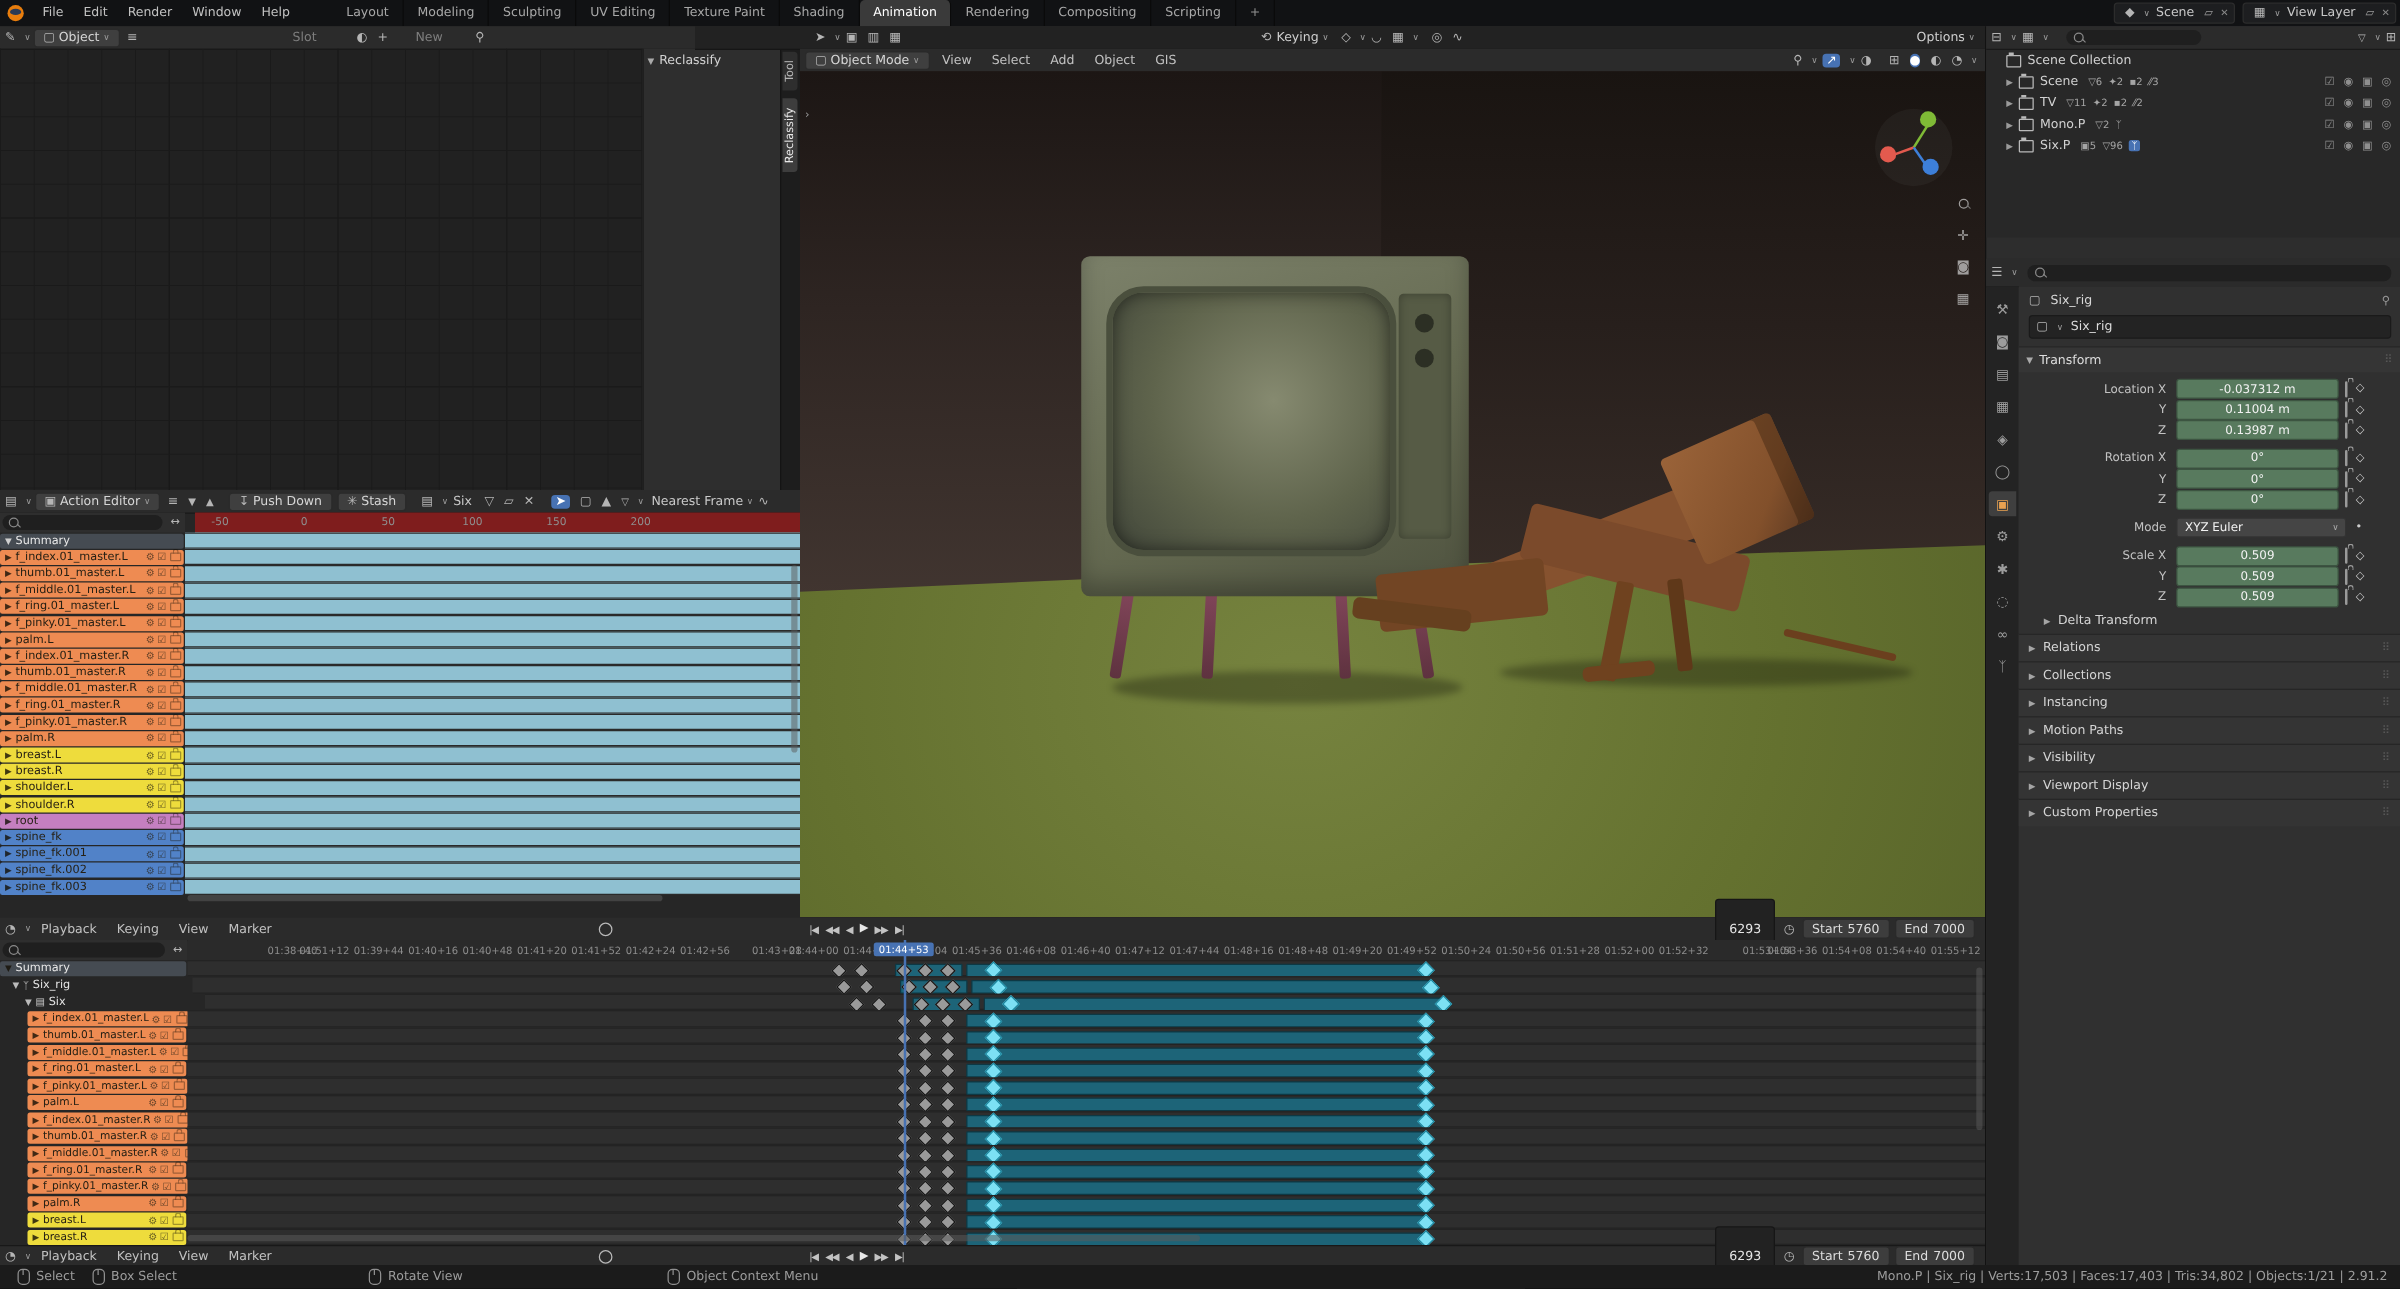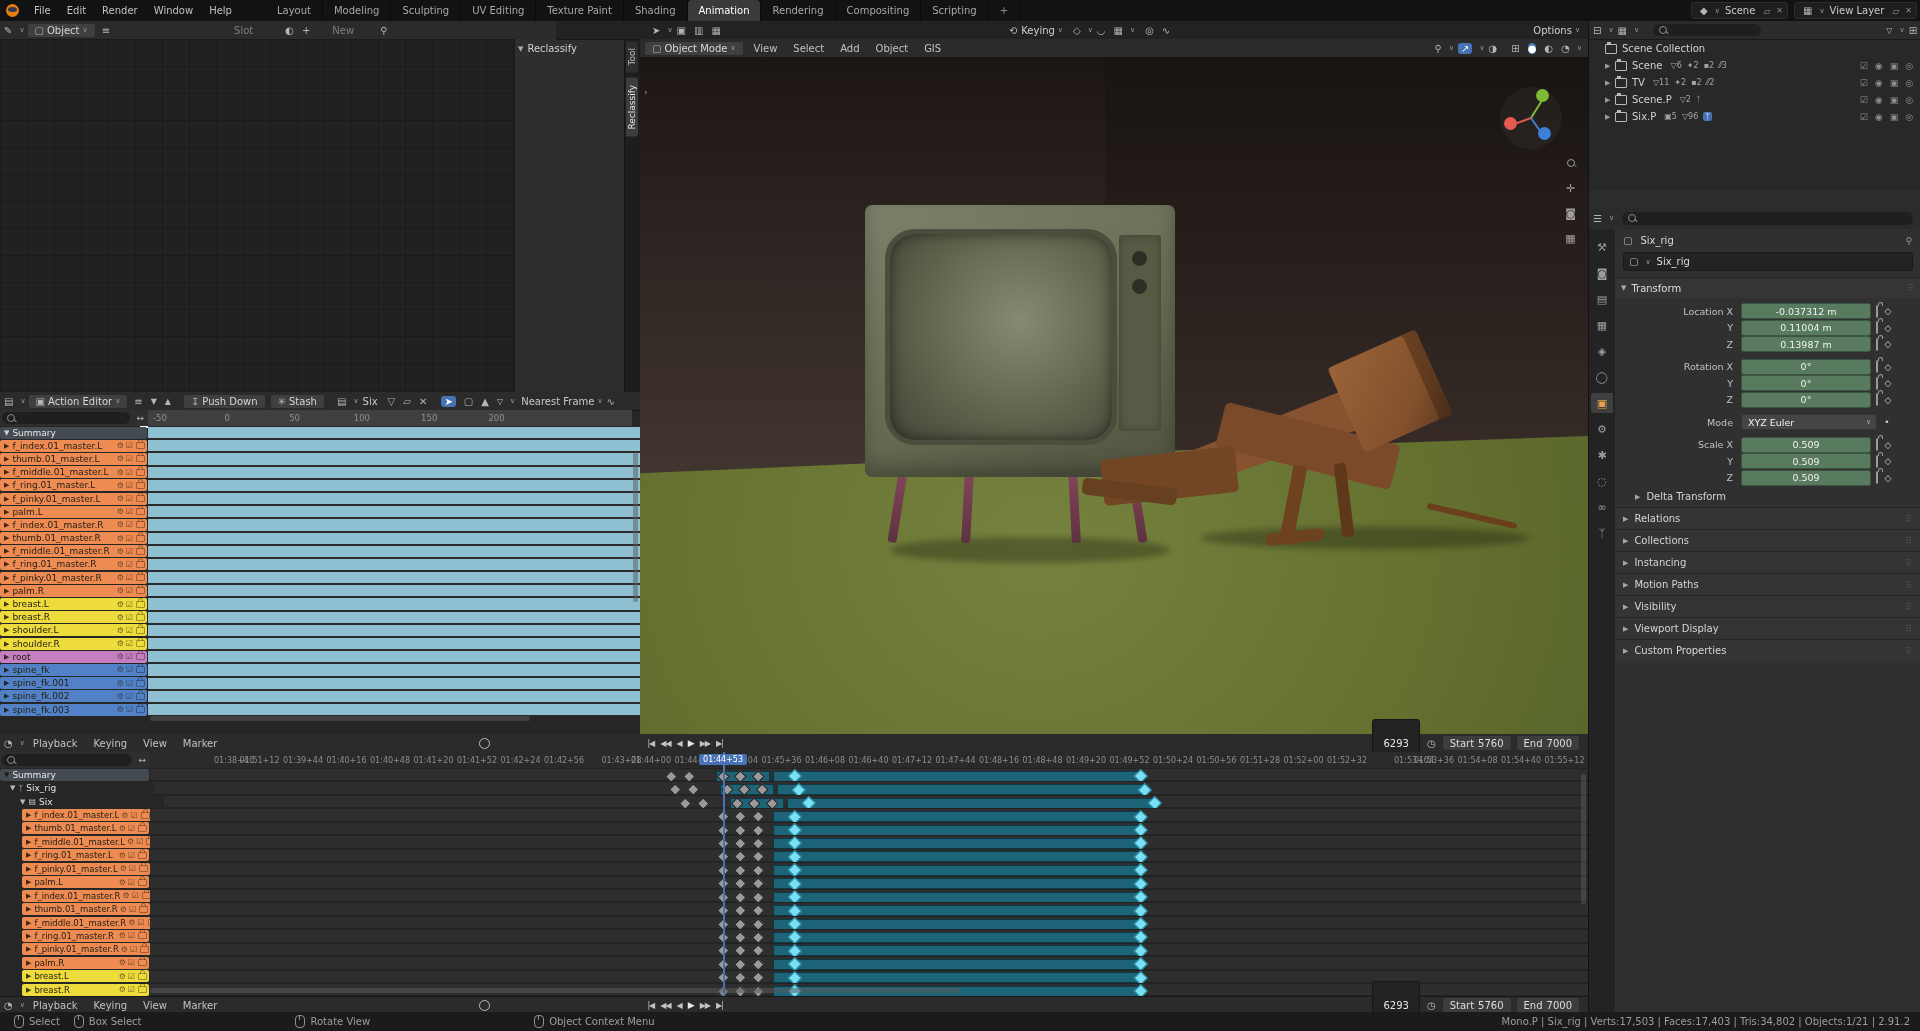--- a/index.html
+++ b/index.html
@@ -36,21 +36,21 @@
        linear-gradient(#1a1a1a 1px,transparent 1px),linear-gradient(90deg,#1a1a1a 1px,transparent 1px),
        linear-gradient(#151515 1px,transparent 1px),linear-gradient(90deg,#151515 1px,transparent 1px);
      background-size:27px 27px,27px 27px,135px 135px,135px 135px;}
   #imgsb{position:absolute;left:514px;top:0;width:110px;height:353px;background:#2e2e2e;border-left:1px solid #1b1b1b;}
   #imgtabs{position:absolute;left:624px;top:0;width:16px;height:353px;background:#1d1d1d;border-left:1px solid #141414;}
   .vtab{writing-mode:vertical-rl;transform:rotate(180deg);font-size:9px;color:#b5b5b5;background:#2e2e2e;border-radius:3px 0 0 3px;padding:7px 1px;margin:2px 1px;}
   .vtab.on{background:#3d3d3d;color:#e8e8e8;}
   .panelhdr{display:flex;align-items:center;color:#d2d2d2;font-size:10px;padding:4px 3px;}
   
   #acted{left:0;top:392px;width:640px;height:342px;background:#262626;}
-  #actruler{position:absolute;left:140px;top:18px;width:492px;height:16px;background:#404040;border-bottom:2px solid #ffffff;}
+  #actruler{position:absolute;left:156px;top:18px;width:492px;height:16px;background:#7f1d1d;border-bottom:2px solid #ffffff;}
   .rlab{position:absolute;top:3px;font-size:8.5px;color:#8f8f8f;transform:translateX(-50%);}
   .srchrow{position:absolute;left:0;top:18px;width:148px;height:16px;background:#2e2e2e;display:flex;align-items:center;}
   .srchbox{flex:1;height:12px;margin:0 2px;background:#1f1f1f;border-radius:6px;position:relative;}
   .mag{width:6px;height:6px;border:1px solid #8a8a8a;border-radius:50%;position:relative;display:inline-block;margin:0 3px;}
   .mag::after{content:"";position:absolute;left:5px;top:5px;width:4px;height:1px;background:#8a8a8a;transform:rotate(45deg);}
   .chanrows{position:absolute;left:0;right:0;}
   .chrow{position:relative;height:13.2px;display:flex;}
   .namecell{width:148px;position:relative;display:flex;align-items:center;}
   .nbox{height:12px;border-radius:2px;flex:1;display:flex;align-items:center;font-size:9px;color:#262014;padding:0 2px 0 4px;margin-right:1px;}
   .nbox .tri{font-size:7px;margin-right:3px;color:rgba(20,15,5,.8);}
@@ -676,21 +676,21 @@
             <span class="rowicons">
               <span>☑</span>
               <span>◉</span>
               <span>▣</span>
               <span>◎</span>
             </span>
           </div>
           <div class="outrow" style="padding-left: 16px;">
             <span class="tri">▶</span>
             <span class="cbox"></span>
-            <span>Scene.P</span>
+            <span>Mono.P</span>
             <span class="badges">
               <span>▽2</span>
               <span>ᛉ</span>
             </span>
             <span class="rowicons">
               <span>☑</span>
               <span>◉</span>
               <span>▣</span>
               <span>◎</span>
             </span>

